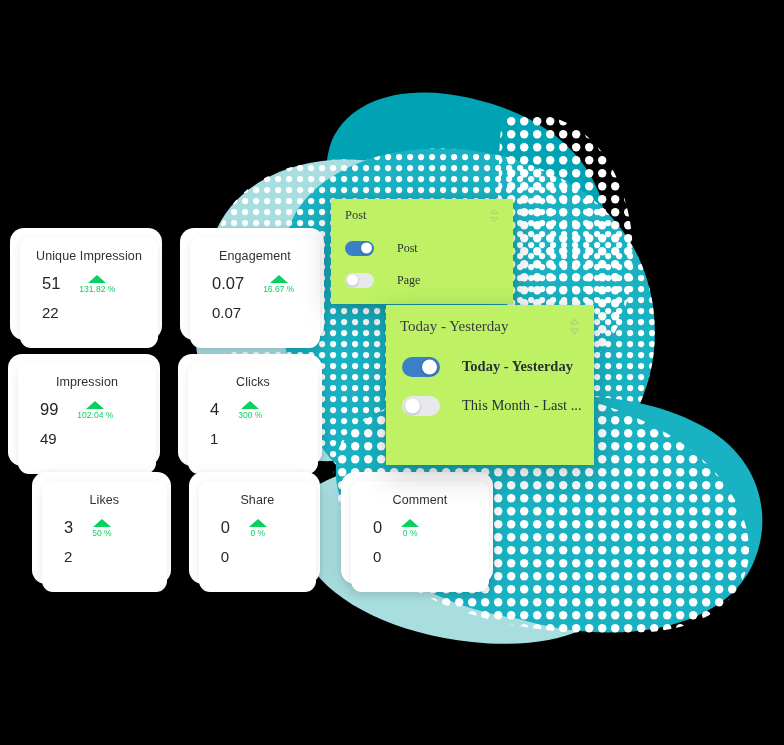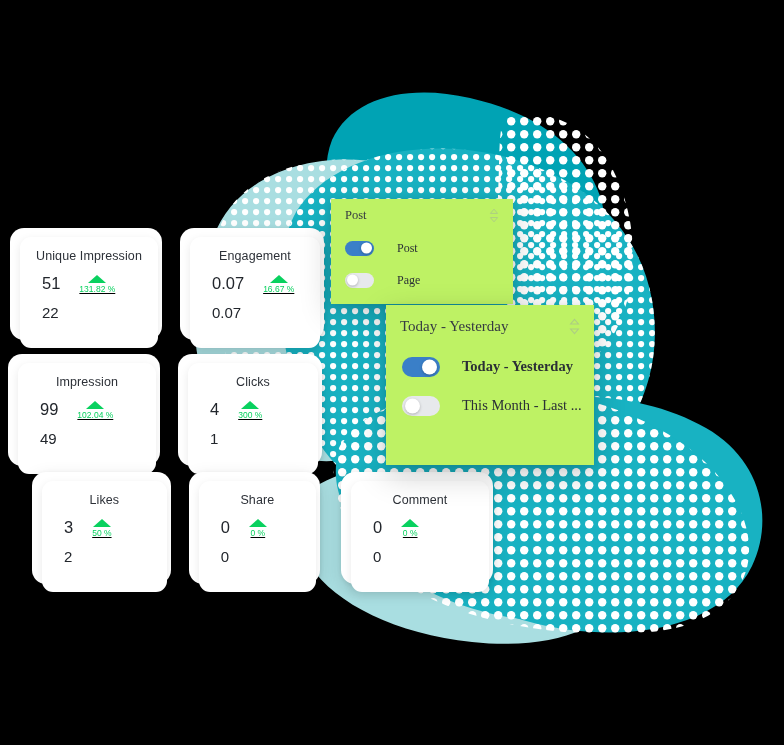--- a/index.html
+++ b/index.html
@@ -97,21 +97,20 @@
     font-size: 16.5px;
     color: #22262c;
     line-height: 18px;
   }
 
   .delta-block {
     display: flex;
     flex-direction: column;
     align-items: center;
     margin-top: 1px;
-    text-decoration: underline;
   }
 
   .delta-arrow {
     width: 0; height: 0;
     border-left: 9px solid transparent;
     border-right: 9px solid transparent;
     border-bottom: 8px solid #09d15f;
   }
 
   .delta-pct {

